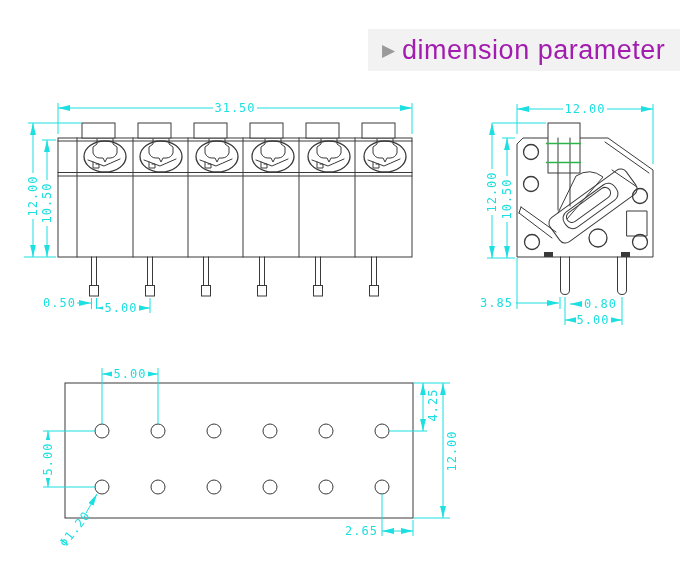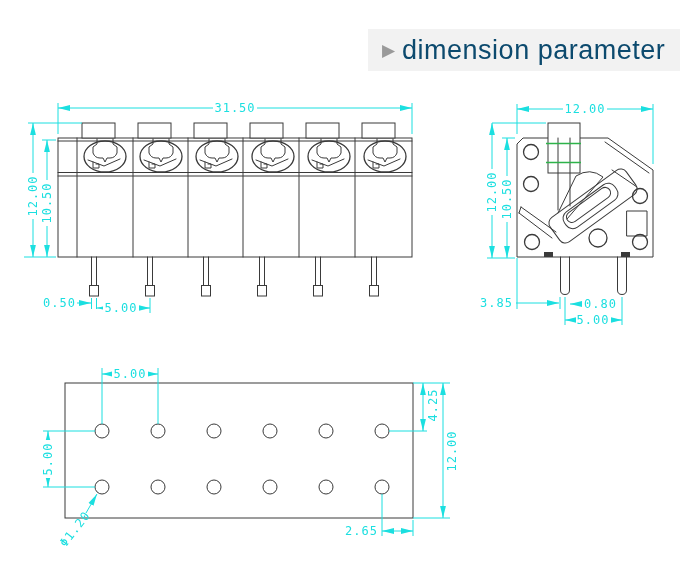--- a/index.html
+++ b/index.html
@@ -1,21 +1,21 @@
 <!DOCTYPE html>
 <html><head>
 <meta charset="utf-8">
 <style>
   html,body{margin:0;padding:0;background:#ffffff;}
   .stage{position:relative;width:680px;height:568px;background:#ffffff;overflow:hidden;
          font-family:"Liberation Sans",sans-serif;}
   .title-band{position:absolute;left:368px;top:29px;width:312px;height:42px;
               background:#f2f2f2;display:flex;align-items:center;}
   .title-arrow{color:#9a9a9a;font-size:17px;margin:0 7px 0 14px;line-height:1;}
-  .title-text{color:#0c4a6e;font-size:27px;letter-spacing:0.5px;white-space:nowrap;}
+  .title-text{color:#a21caf;font-size:27px;letter-spacing:0.5px;white-space:nowrap;}
   svg{position:absolute;left:0;top:0;}
   .ol{stroke:#3a3a3a;stroke-width:1;fill:none;stroke-linejoin:round;stroke-linecap:round;}
   .olf{stroke:#3a3a3a;stroke-width:1;fill:#ffffff;}
   .olb{stroke:#3a3a3a;stroke-width:1.3;fill:none;}
   .dk{fill:#3a3a3a;stroke:none;}
   .dim{stroke:#1bdfe0;stroke-width:1;fill:none;}
   .grn{stroke:#2eb34a;stroke-width:1.4;fill:none;}
   .dtx{font-family:"DejaVu Sans Mono",monospace;font-size:12px;fill:#1bdfe0;letter-spacing:1px;}
   .lbg{fill:#ffffff;stroke:none;}
 </style>

